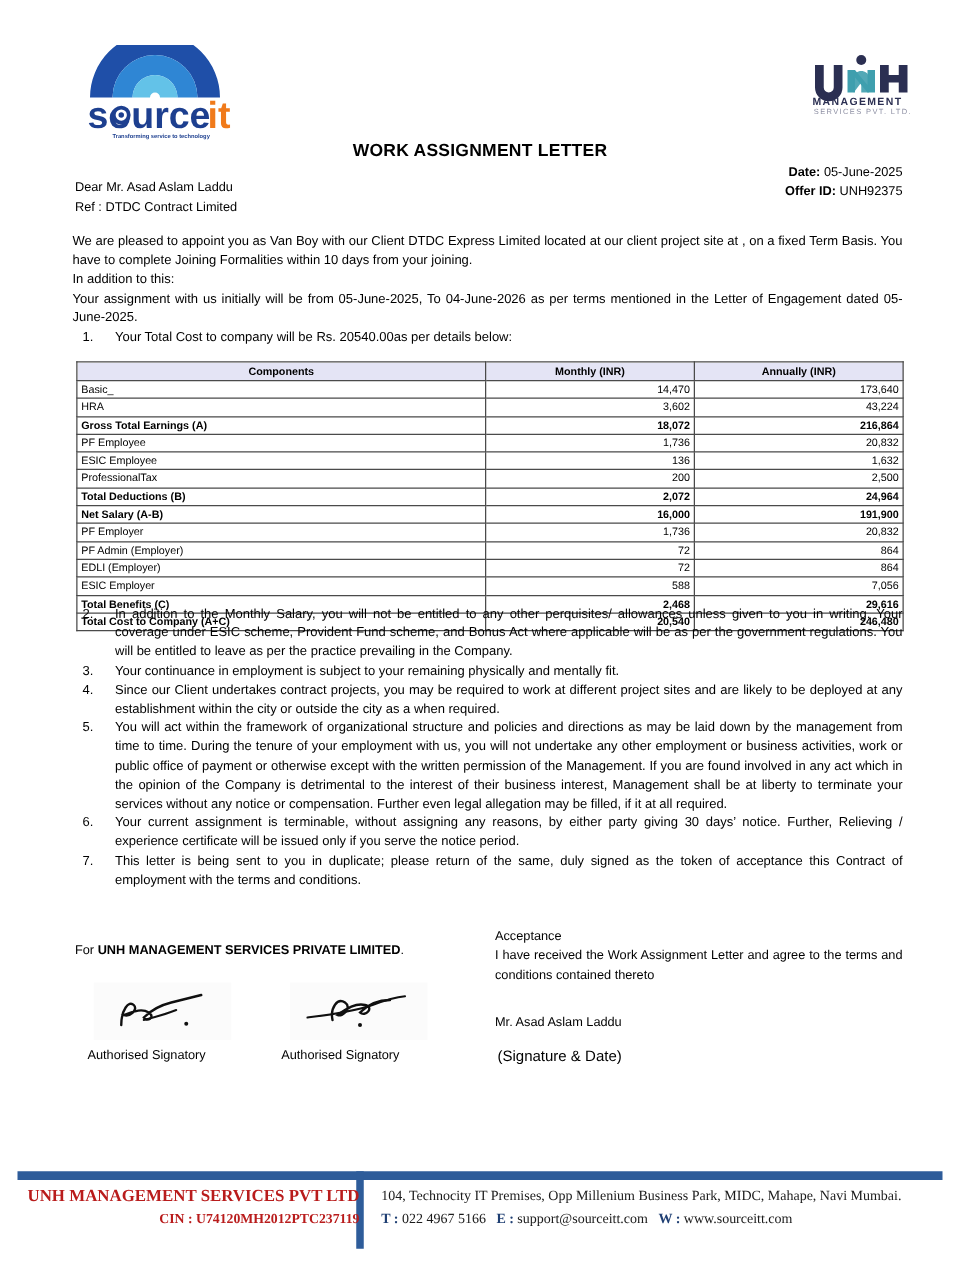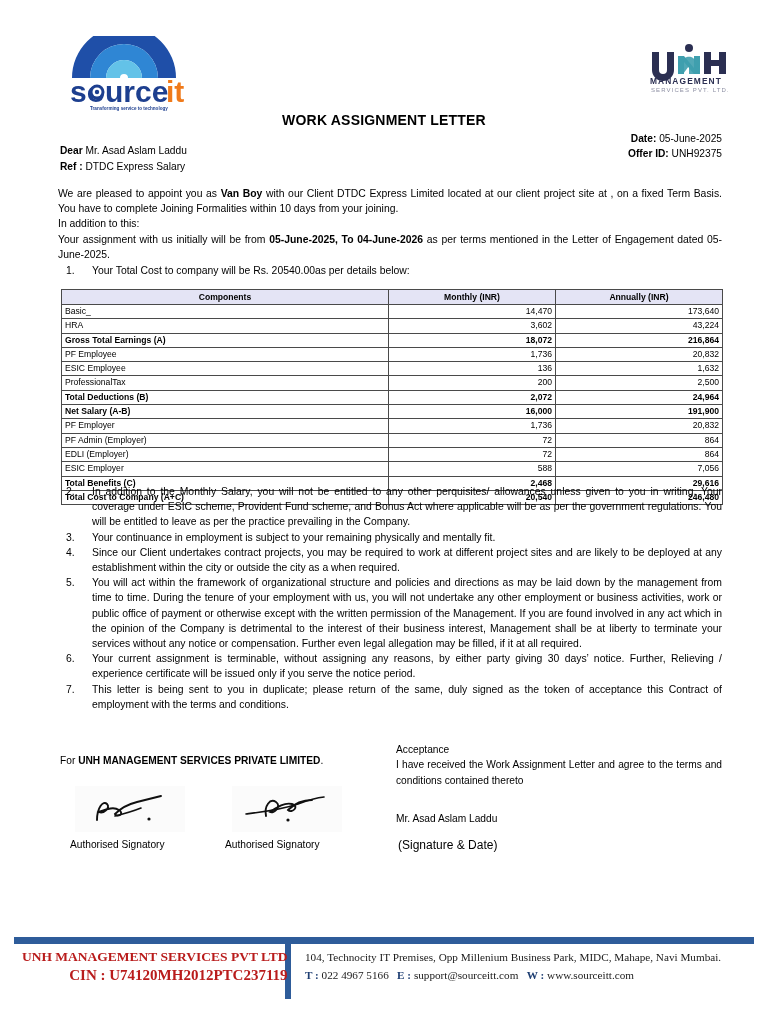--- a/index.html
+++ b/index.html
@@ -61,38 +61,38 @@
   }
   .meta-block b { font-weight: bold; }
 
   .addressee {
     position: absolute;
     left: 60px;
     top: 143px;
     font-size: 10.2px;
     line-height: 15.5px;
   }
-  .addressee b { font-weight: bold; }
+  .addressee b { font-weight: normal; }
 
   
   .body-wrap {
     position: absolute;
     left: 58px;
     top: 186px;
     width: 664px;
     font-size: 10.4px;
     line-height: 15.2px;
   }
   .para {
     margin: 0 0 0 0;
     text-align: justify;
     text-justify: inter-word;
   }
   .para.nojust { text-align: left; }
-  .para b { font-weight: bold; margin-top: 28px; }
+  .para b { font-weight: normal; margin-top: 28px; }
 
   .item-one {
     margin-top: 1px;
     padding-left: 34px;
     position: relative;
     font-size: 10.4px;
     line-height: 15.2px;
   }
   .item-one .num {
     position: absolute;
@@ -228,21 +228,21 @@
     left: 22px;
     top: 947px;
     font-family: "Liberation Serif", serif;
     color: #b91c1c;
     font-size: 13.5px;
     font-weight: bold;
     line-height: 19px;
     text-align: right;
   }
   .footer-left .cin {
-    font-size: 15px;
+    font-size: 11px;
   }
   .footer-right {
     position: absolute;
     left: 305px;
     top: 948px;
     font-family: "Liberation Serif", serif;
     color: #1a1a1a;
     font-size: 11.2px;
     line-height: 18px;
   }
@@ -295,21 +295,21 @@
     </div>
   </div>
 
   <div class="addressee">
     <div>
       <b>Dear</b>
       <span>Mr. Asad Aslam Laddu</span>
     </div>
     <div>
       <b>Ref :</b>
-      <span>DTDC Express Salary</span>
+      <span>DTDC Contract Limited</span>
     </div>
   </div>
 
   <div class="body-wrap">
     <p class="para"><span>We are pleased to appoint you as </span><b>Van Boy</b><span> with our Client DTDC Express Limited located at our client project site at , on a fixed Term Basis. You have to complete Joining Formalities within 10 days from your joining.</span></p>
     <p class="para nojust">In addition to this:</p>
     <p class="para"><span>Your assignment with us initially will be from </span><b>05-June-2025, To 04-June-2026</b><span> as per terms mentioned in the Letter of Engagement dated 05-June-2025.</span></p>
     <div class="item-one">
       <span class="num">1.</span>
       <span>Your Total Cost to company will be Rs. 20540.00as per details below:</span>

